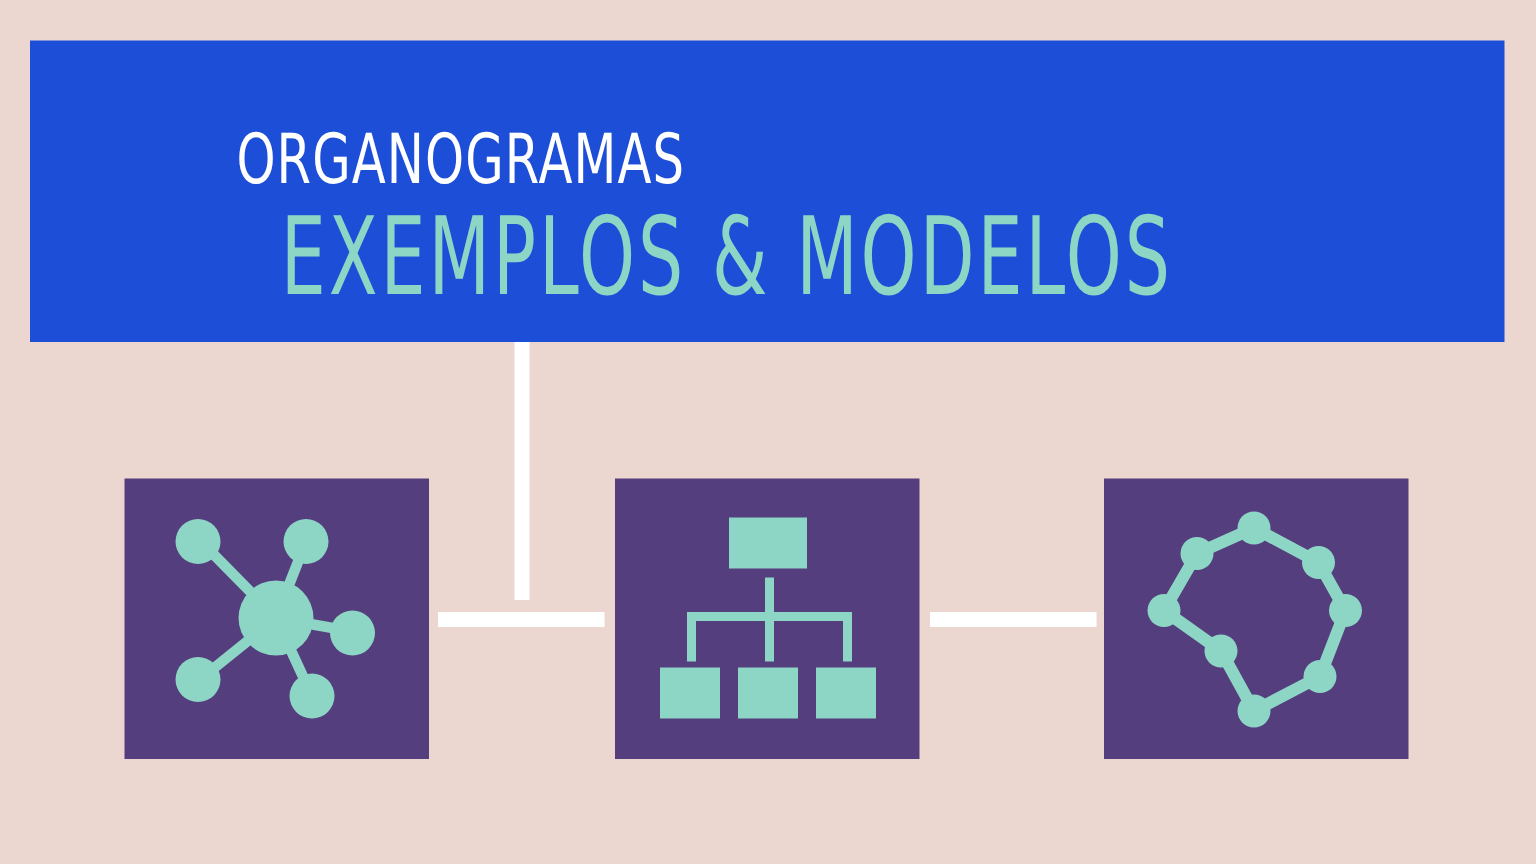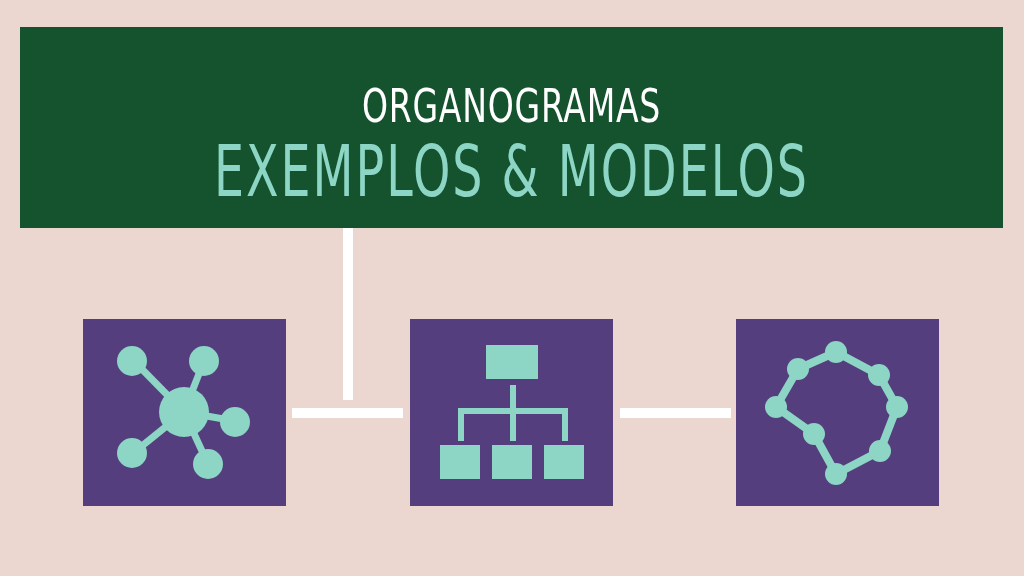--- a/index.html
+++ b/index.html
@@ -3,22 +3,22 @@
   <meta charset="utf-8">
   <style>
     html, body { margin:0; padding:0; }
     body {
       width:1024px; height:576px; overflow:hidden; position:relative;
       background:#ecd6d0;
       font-family:"Liberation Sans", sans-serif;
     }
     .header {
       position:absolute; left:20px; top:27px; width:983px; height:201px;
-      background:#14532d;
-      text-align:center;
+      background:#1d4ed8;
+      text-align:left;
     }
     .title {
       position:absolute; left:0; right:0; top:56px;
       color:#ffffff; font-size:46px; line-height:1;
       font-family:"DejaVu Sans", sans-serif;
       transform:scaleX(0.72); letter-spacing:1px;
     }
     .subtitle {
       position:absolute; left:0; right:0; top:108px;
       color:#8dd5c5; font-size:72px; line-height:1;

